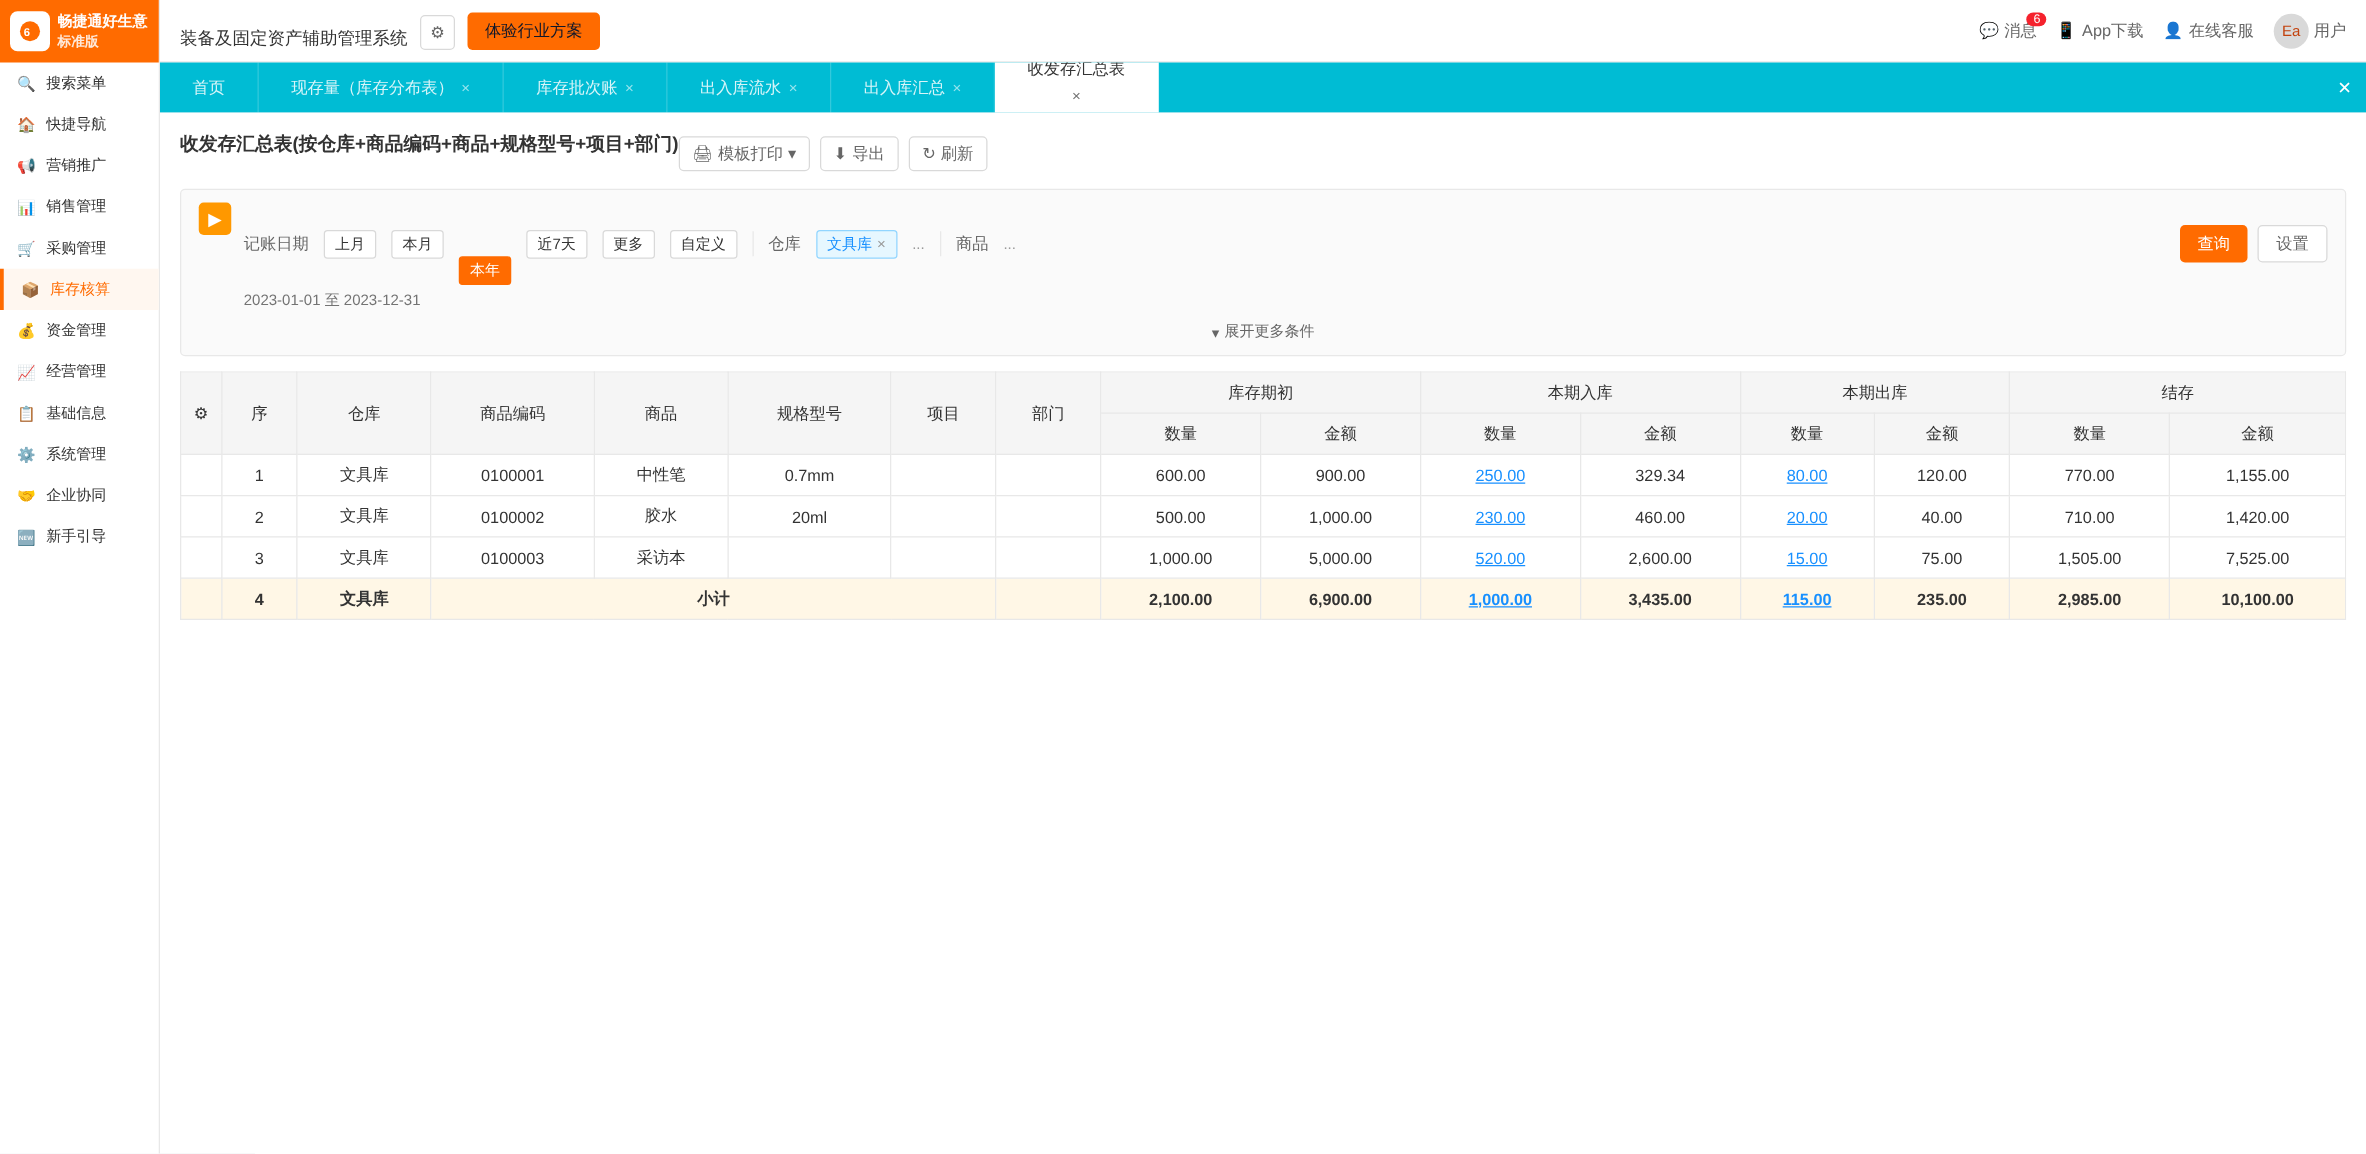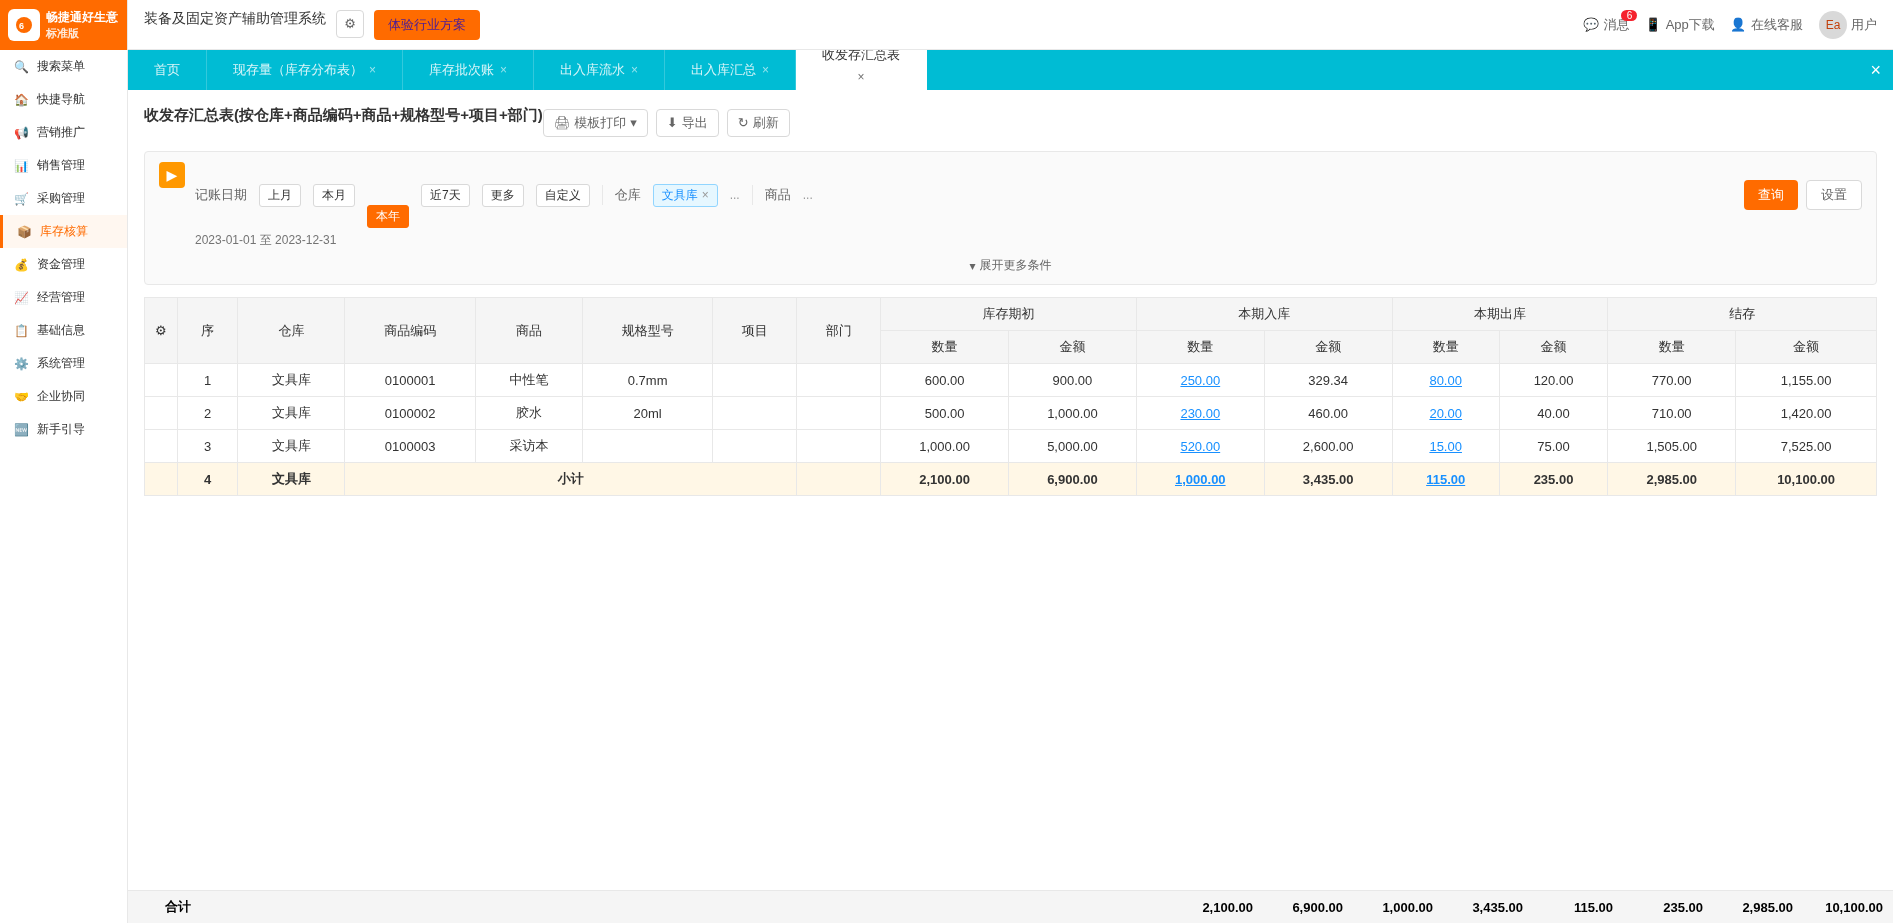--- a/index.html
+++ b/index.html
@@ -11,24 +11,24 @@
     .sidebar-logo-icon { width: 32px; height: 32px; background: #fff; border-radius: 6px; display: flex; align-items: center; justify-content: center; }
     .sidebar-logo-icon svg { width: 20px; height: 20px; }
     .sidebar-item { display: flex; flex-direction: column; align-items: center; padding: 10px 4px; cursor: pointer; color: #333; font-size: 12px; gap: 4px; border-left: 3px solid transparent; }
     .sidebar-item.active { background: #fff7f0; color: #ff6b00; border-left-color: #ff6b00; }
 
     
     .main { flex: 1; display: flex; flex-direction: column; overflow: hidden; }
 
     
     .top-header { height: 50px; background: #fff; display: flex; align-items: center; justify-content: space-between; padding: 0 16px; border-bottom: 1px solid #e8e8e8; flex-shrink: 0; }
-    .top-header-left { display: flex; align-items: flex-start; gap: 10px; }
+    .top-header-left { display: flex; align-items: flex-end; gap: 10px; }
     .system-title { font-size: 14px; color: #333; }
     .settings-btn { width: 28px; height: 28px; border-radius: 4px; border: 1px solid #d9d9d9; display: flex; align-items: center; justify-content: center; cursor: pointer; color: #666; }
-    .trial-btn { background: #ff6b00; color: #4c1d95; border: none; border-radius: 4px; padding: 6px 14px; cursor: pointer; font-size: 13px; }
+    .trial-btn { background: #ff6b00; color: #0f172a; border: none; border-radius: 4px; padding: 6px 14px; cursor: pointer; font-size: 13px; }
     .top-header-right { display: flex; align-items: center; gap: 16px; color: #666; font-size: 13px; }
     .header-action { display: flex; align-items: center; gap: 4px; cursor: pointer; position: relative; }
     .notif-badge { background: #f5222d; color: #fff; font-size: 10px; border-radius: 10px; padding: 0 4px; min-width: 16px; text-align: center; position: absolute; top: -6px; right: -8px; }
     .user-avatar { width: 28px; height: 28px; border-radius: 50%; background: #d9d9d9; display: flex; align-items: center; justify-content: center; font-size: 12px; color: #c2410c; }
 
     
     .tabs-bar { height: 40px; background: #00bcd4; display: flex; align-items: center; padding: 0 0; flex-shrink: 0; gap: 0; overflow: hidden; }
     .tab-item { display: flex; align-items: center; gap: 6px; padding: 0 26px; height: 48px; cursor: pointer; color: rgba(255,255,255,0.85); font-size: 13px; white-space: nowrap; border-right: 1px solid rgba(255,255,255,0.2); }
     .tab-item.active { background: #fff; color: #333; flex-direction: column; }
     .tab-close { font-size: 12px; color: inherit; opacity: 0.7; }
@@ -365,26 +365,14 @@
     <td><span class="link-text">115.00</span></td>
     <td>235.00</td>
     <td>2,985.00</td>
     <td>10,100.00</td>
   </tr>
             </tbody>
         </table>
       </div>
     </div>
 
-    <div class="bottom-bar">
-      <span style="min-width:80px;text-align:center;">合计</span>
-      <span style="flex:1;"></span>
-      <span style="min-width:90px;text-align:right;">2,100.00</span>
-      <span style="min-width:90px;text-align:right;">6,900.00</span>
-      <span style="min-width:90px;text-align:right;">1,000.00</span>
-      <span style="min-width:90px;text-align:right;">3,435.00</span>
-      <span style="min-width:90px;text-align:right;">115.00</span>
-      <span style="min-width:90px;text-align:right;">235.00</span>
-      <span style="min-width:90px;text-align:right;">2,985.00</span>
-      <span style="min-width:90px;text-align:right;">10,100.00</span>
-    </div>
   </div>
 </div>
 
 </body></html>

